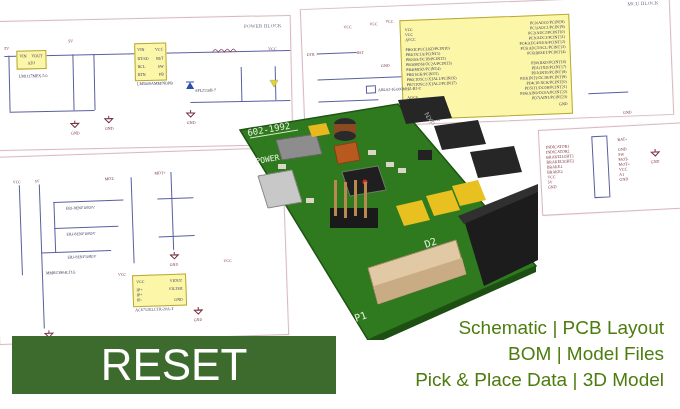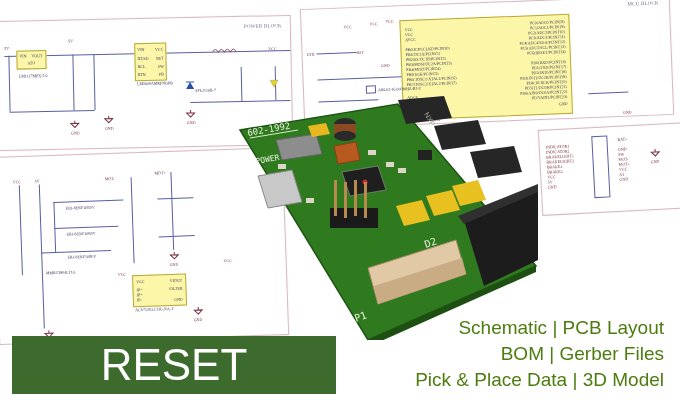--- a/index.html
+++ b/index.html
@@ -261,14 +261,14 @@
   <rect x="160" y="78" width="8" height="5" fill="#dcd6c8"></rect>
   <rect x="68" y="108" width="8" height="5" fill="#dcd6c8"></rect>
   <rect x="180" y="60" width="14" height="10" fill="#222"></rect>
 </svg>
 
 <div class="banner">
   <span class="b2">RESET</span>
 </div>
 
 <div class="feat" style="top:317px;">Schematic | PCB Layout</div>
-<div class="feat" style="top:343px;">BOM | Gerber Files</div>
+<div class="feat" style="top:343px;">BOM | Model Files</div>
 <div class="feat" style="top:369px;">Pick &amp; Place Data | 3D Model</div>
 
 </body></html>

